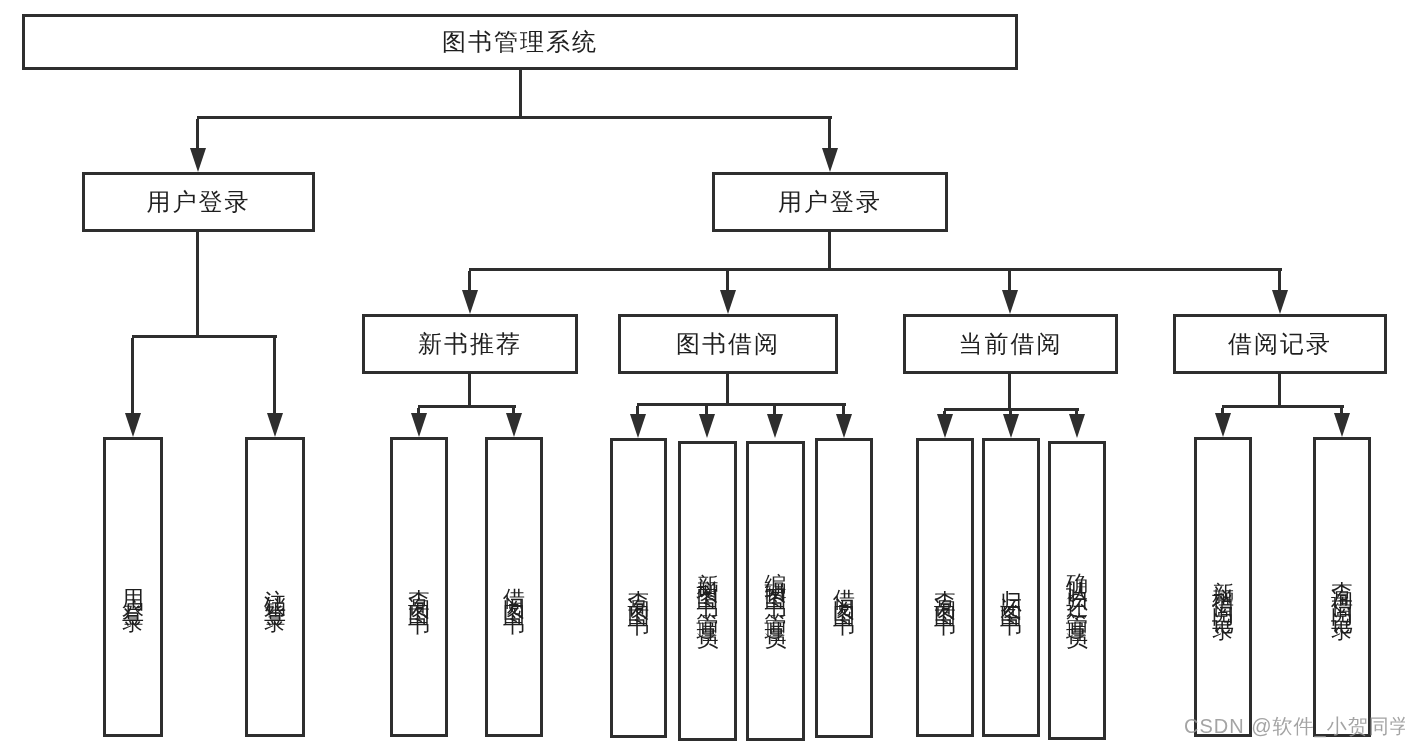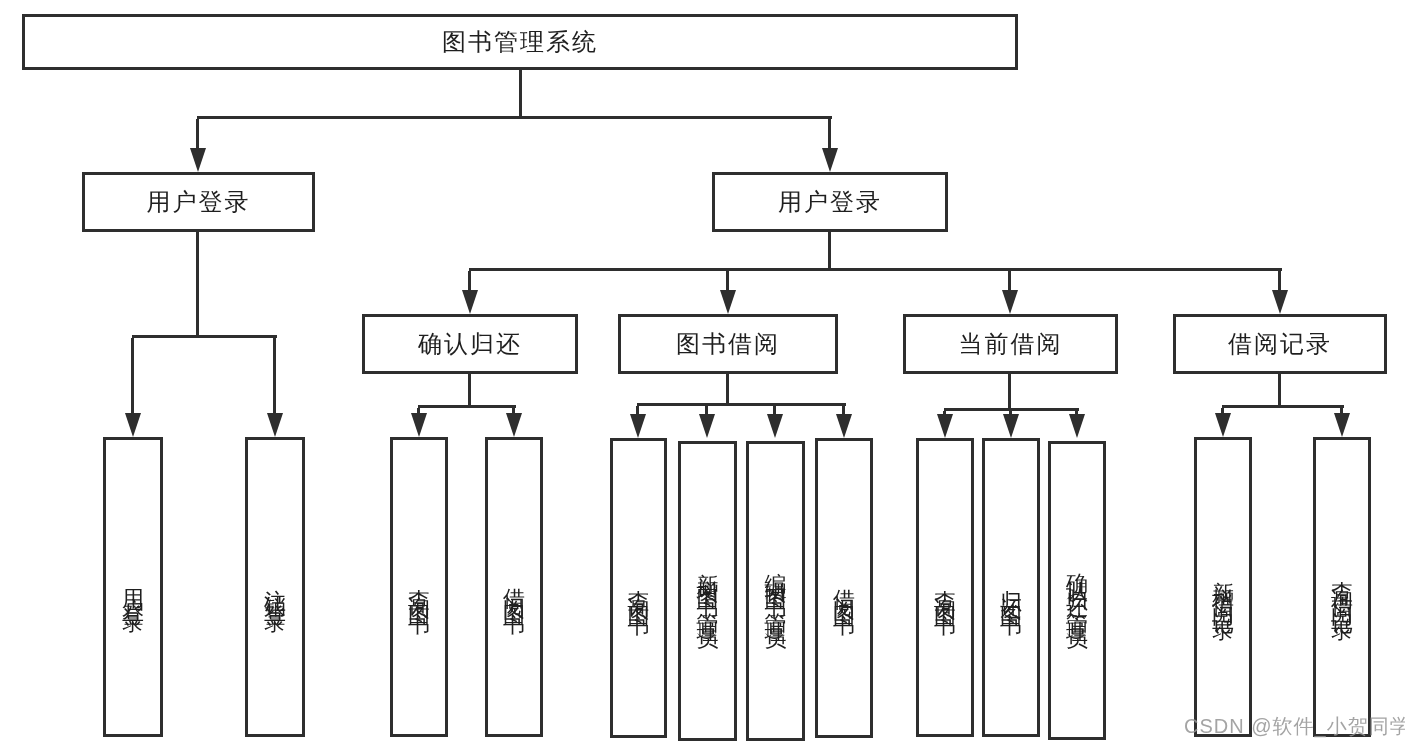--- a/index.html
+++ b/index.html
@@ -92,21 +92,21 @@
   <div class="vline" style="left:468px;top:271px;height:19px"></div>
   <div class="tri" style="left:462px;top:290px"></div>
   <div class="vline" style="left:726px;top:271px;height:19px"></div>
   <div class="tri" style="left:720px;top:290px"></div>
   <div class="vline" style="left:1008px;top:271px;height:19px"></div>
   <div class="tri" style="left:1002px;top:290px"></div>
   <div class="vline" style="left:1278px;top:271px;height:19px"></div>
   <div class="tri" style="left:1272px;top:290px"></div>
 
   <div class="box h" style="left:362px;top:314px;width:216px;height:60px">
-    <span>确认归还</span>
+    <span>新书推荐</span>
   </div>
   <div class="box h" style="left:903px;top:314px;width:215px;height:60px">
     <span>当前借阅</span>
   </div>
   <div class="box h" style="left:618px;top:314px;width:220px;height:60px">
     <span>图书借阅</span>
   </div>
   <div class="box h" style="left:1173px;top:314px;width:214px;height:60px">
     <span>借阅记录</span>
   </div>

